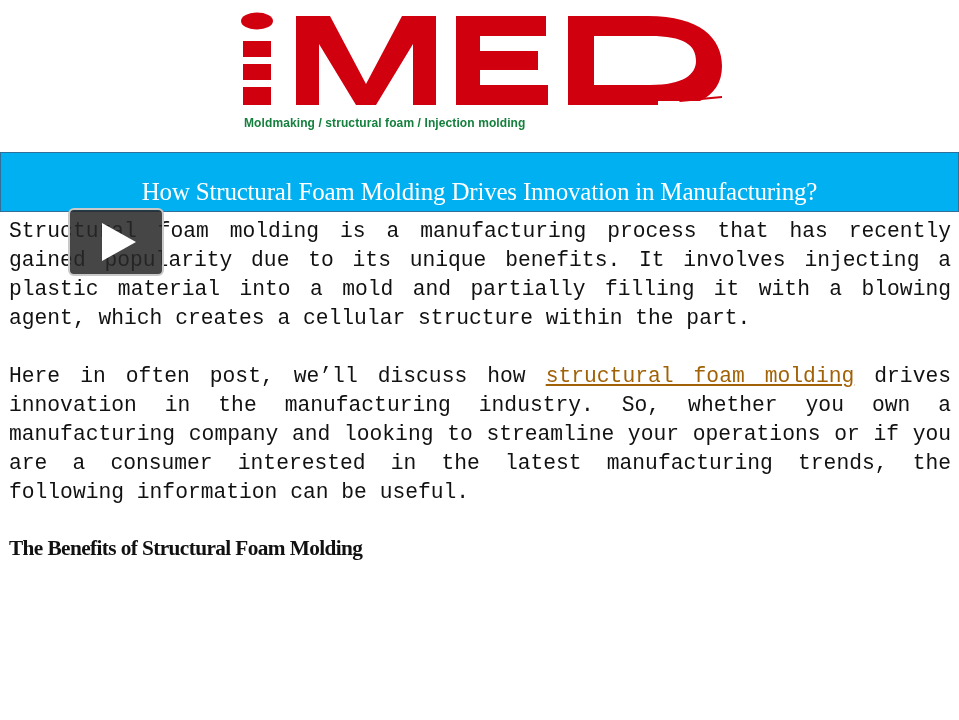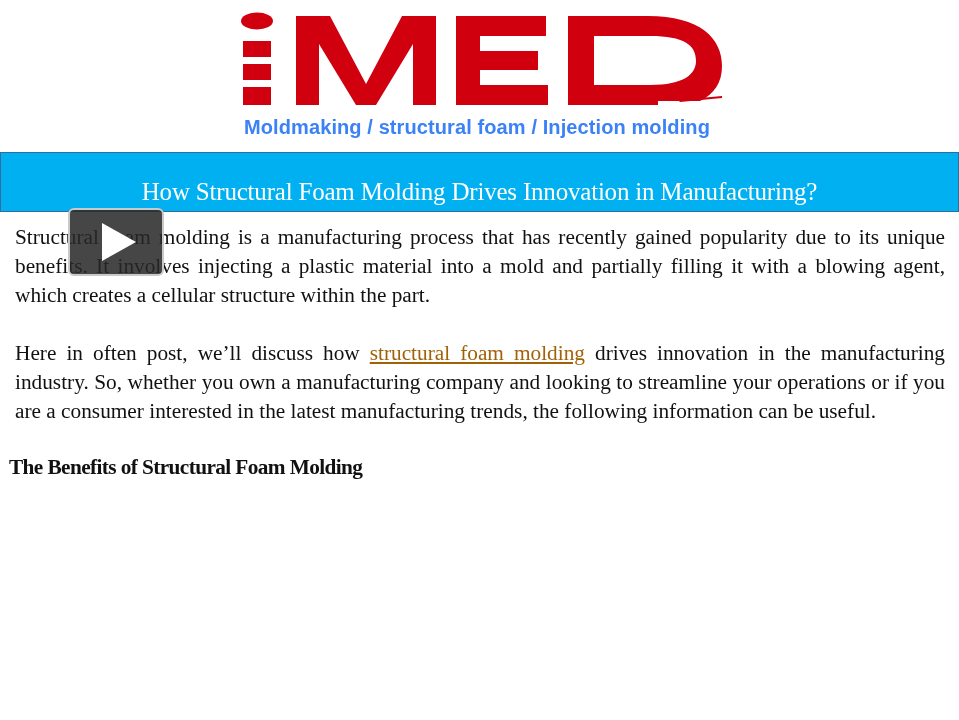--- a/index.html
+++ b/index.html
@@ -24,22 +24,22 @@
       height: 130px;
     }
     .logo svg { display: block; }
     .logo-tagline {
       position: absolute;
       left: 244px;
       top: 116px;
       width: 480px;
       font-family: "Liberation Sans", "DejaVu Sans", sans-serif;
       font-weight: bold;
-      font-size: 20px;
-      color: #3b82f6;
+      font-size: 12px;
+      color: #15803d;
       letter-spacing: 0.1px;
       white-space: nowrap;
     }
     
     .banner {
       position: absolute;
       left: 0;
       top: 152px;
       width: 957px;
       height: 58px;
@@ -60,23 +60,24 @@
     
     .content {
       position: absolute;
       left: 9px;
       top: 217px;
       width: 942px;
       font-size: 21.3px;
       line-height: 29px;
     }
     .para {
-      margin: 6px;
+      margin: 0;
       text-align: justify;
       text-align-last: left;
+      font-family: Liberation Mono, monospace;
     }
     .para + .para { margin-top: 29px; }
     .para.narrow {
       letter-spacing: -0.55px;
       word-spacing: -0.5px;
     }
     .link {
       color: #a16207;
       text-decoration: underline;
       cursor: pointer;

